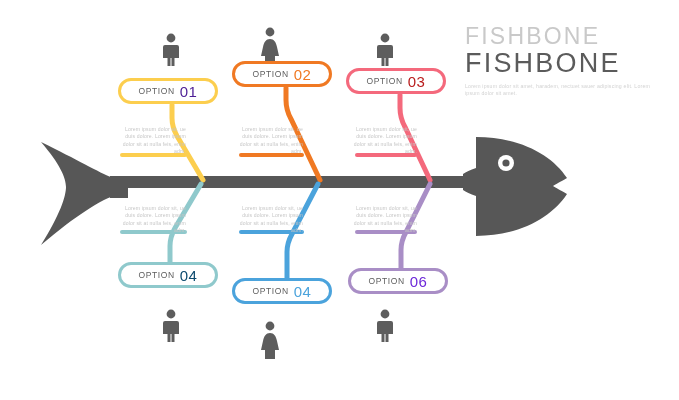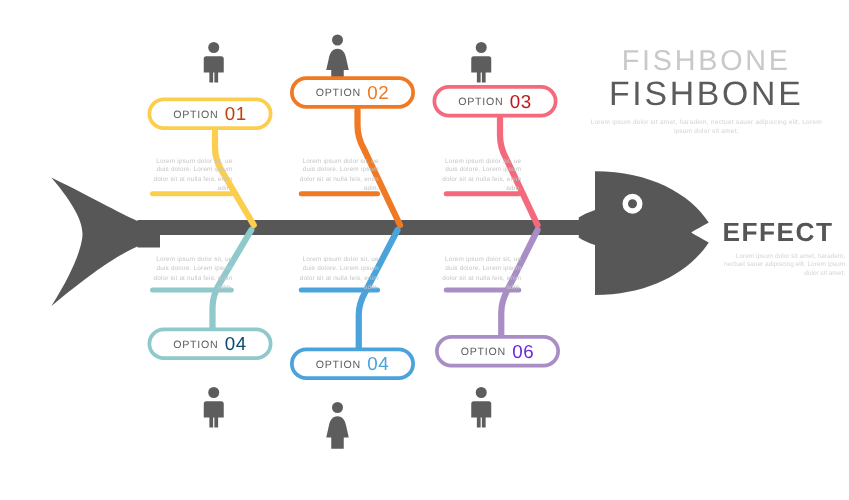--- a/index.html
+++ b/index.html
@@ -1,20 +1,20 @@
 <!DOCTYPE html>
 <html><head>
 <meta charset="utf-8">
 <style>
   html,body{margin:0;padding:0;background:#ffffff;}
   body{width:679px;height:400px;overflow:hidden;
        font-family:"Liberation Sans", sans-serif;}
   #stage{position:relative;width:679px;height:400px;background:#fff;}
   svg#fish{position:absolute;left:0;top:0;width:679px;height:400px;}
-  .title-block{position:absolute;right:14px;top:24px;text-align:center;width:200px;margin-top:12px;}
+  .title-block{position:absolute;right:14px;top:24px;text-align:left;width:200px;}
   .t1{font-size:23px;letter-spacing:2.2px;color:#c9c9c9;line-height:25px;}
   .t2{font-size:27px;letter-spacing:2.2px;color:#5b5b5b;line-height:29px;}
   .tsub{font-size:5.2px;color:#d2d2d2;line-height:7px;margin-top:5px;letter-spacing:.2px;}
   .effect-block{position:absolute;left:578px;top:175px;width:98px;text-align:left;}
   .effect-title{font-size:21px;font-weight:bold;letter-spacing:1.2px;color:#555;line-height:23px;}
   .effect-sub{font-size:5.2px;color:#d4d4d4;line-height:7px;margin-top:4px;text-align:right;}
   .pill{position:absolute;display:flex;align-items:center;justify-content:center;
         box-sizing:border-box;border-radius:20px;background:#fff;}
   .pill .lbl{font-size:8.5px;letter-spacing:.6px;color:#5d5d5d;margin-right:5px;}
   .pill .num{font-size:15px;letter-spacing:.5px;}
@@ -88,28 +88,24 @@
       <path d="M379,321 h12 a2,2 0 0 1 2,2 v11 h-4.5 v8 h-3 v-8 h-1 v8 h-3 v-8 H377 v-11 a2,2 0 0 1 2,-2 Z"></path>
     </g>
   </svg>
 
   <div class="title-block">
     <div class="t1">FISHBONE</div>
     <div class="t2">FISHBONE</div>
     <div class="tsub">Lorem ipsum dolor sit amet, haradem, nectuet sauer adipiscing elit. Lorem ipsum dolor sit amet.</div>
   </div>
 
-  <div class="effect-block">
-    <div class="effect-title">EFFECT</div>
-    <div class="effect-sub">Lorem ipsum dolor sit amet, haradem, nectuet sauer adipiscing elit. Lorem ipsum dolor sit amet.</div>
-  </div>
 
   <div class="pill" style="left:118px;top:78px;width:100px;height:26px;border:3.5px solid #fcce4e;">
     <span class="lbl">OPTION</span>
-    <span class="num" style="color:#c2410c;">01</span>
+    <span class="num" style="color:#4c1d95;">01</span>
   </div>
 
   <div class="pill" style="left:232px;top:61px;width:100px;height:26px;border:3.5px solid #f07923;">
     <span class="lbl">OPTION</span>
     <span class="num" style="color:#f07923;">02</span>
   </div>
 
   <div class="pill" style="left:346px;top:68px;width:100px;height:26px;border:3.5px solid #f4697c;">
     <span class="lbl">OPTION</span>
     <span class="num" style="color:#b91c1c;">03</span>

